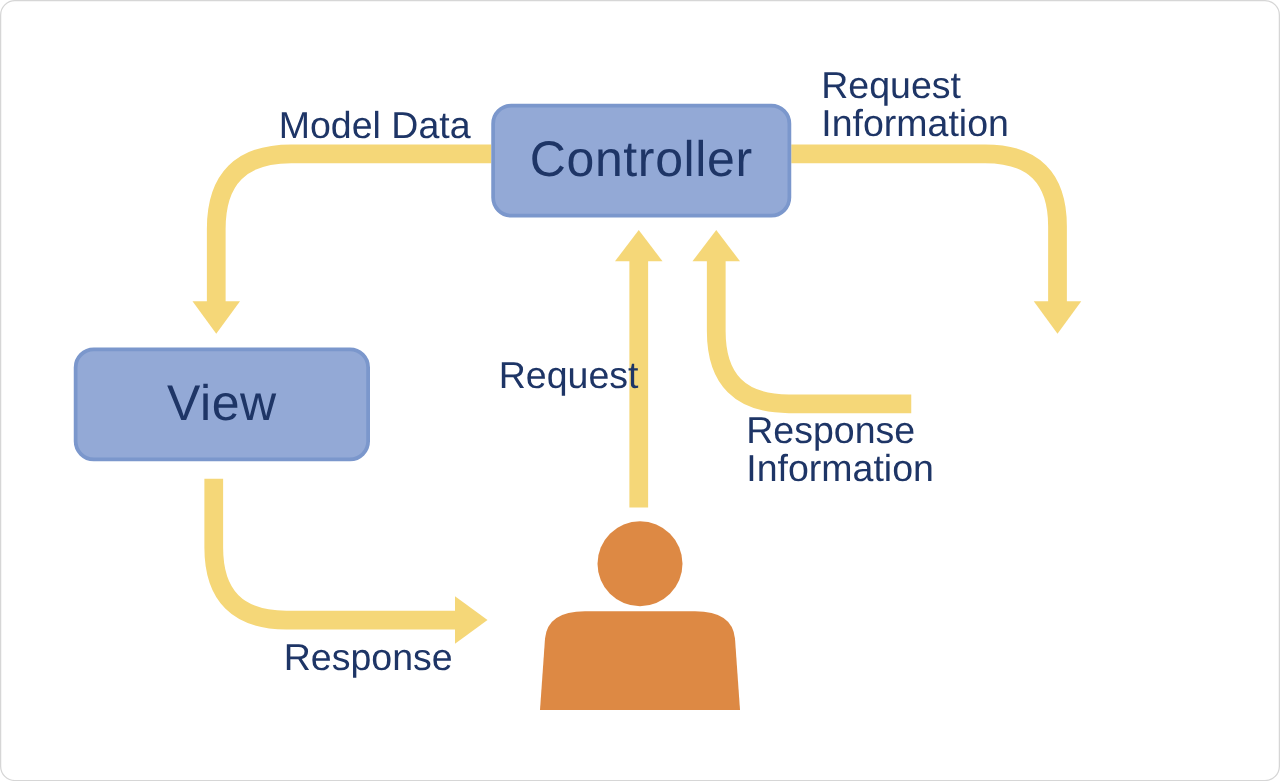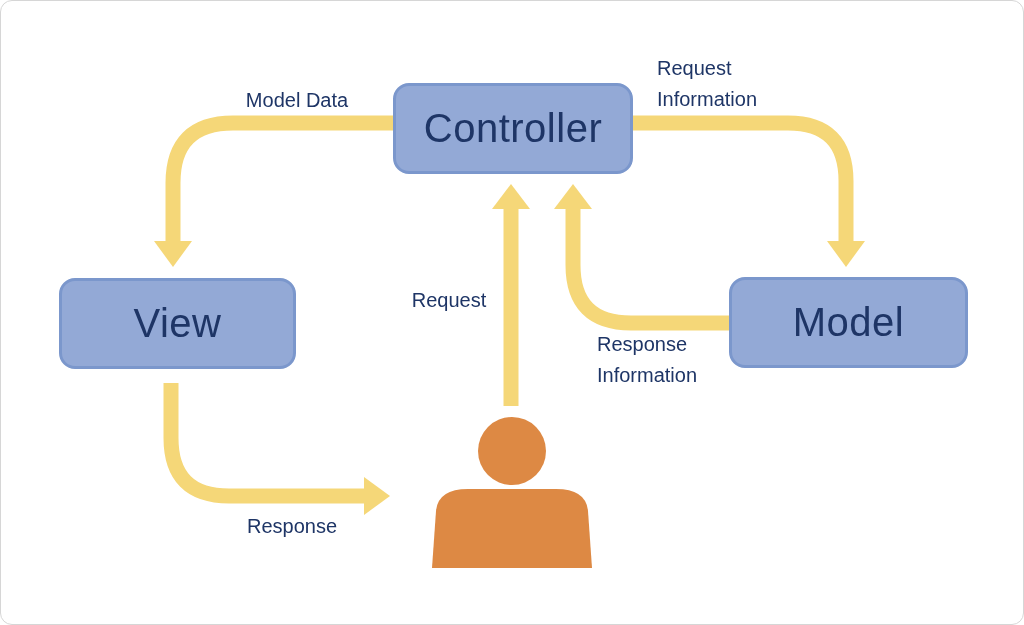--- a/index.html
+++ b/index.html
@@ -49,21 +49,21 @@
     font-size: 40px;
     letter-spacing: 0.5px;
     box-sizing: border-box;
   }
   .node-controller { left: 392px; top: 82px;  width: 240px; height: 91px; }
   .node-view       { left: 58px;  top: 277px; width: 237px; height: 91px; }
   .node-model      { left: 728px; top: 276px; width: 239px; height: 91px; }
   .edge-label {
     position: absolute;
     color: var(--text-navy, #1E3566);
-    font-size: 20px;
+    font-size: 30px;
     line-height: 31px;
     white-space: nowrap;
   }
   .lbl-send-data   { left: 222px; top: 84px;  width: 148px; text-align: center; }
   .lbl-req-info    { left: 656px; top: 52px;  text-align: left; }
   .lbl-request     { left: 398px; top: 284px; width: 100px; text-align: center; }
   .lbl-resp-info   { left: 596px; top: 328px; text-align: left; }
   .lbl-response    { left: 226px; top: 510px; width: 130px; text-align: center; }
   .edge-label .line { display: block; }
 </style>
@@ -94,23 +94,20 @@
       <path class="person" d="M 431 567 L 435 510 Q 437 488 467 488 L 555 488 Q 585 488 587 510 L 591 567 Z"></path>
     </g>
   </svg>
 
   <div class="node node-view">
     <span>View</span>
   </div>
   <div class="node node-controller">
     <span>Controller</span>
   </div>
-  <div class="node node-model">
-    <span>Model</span>
-  </div>
 
   <div class="edge-label lbl-send-data">Model Data</div>
 
   <div class="edge-label lbl-req-info">
     <span class="line">Request</span>
     <span class="line">Information</span>
   </div>
 
   <div class="edge-label lbl-request">Request</div>
 

